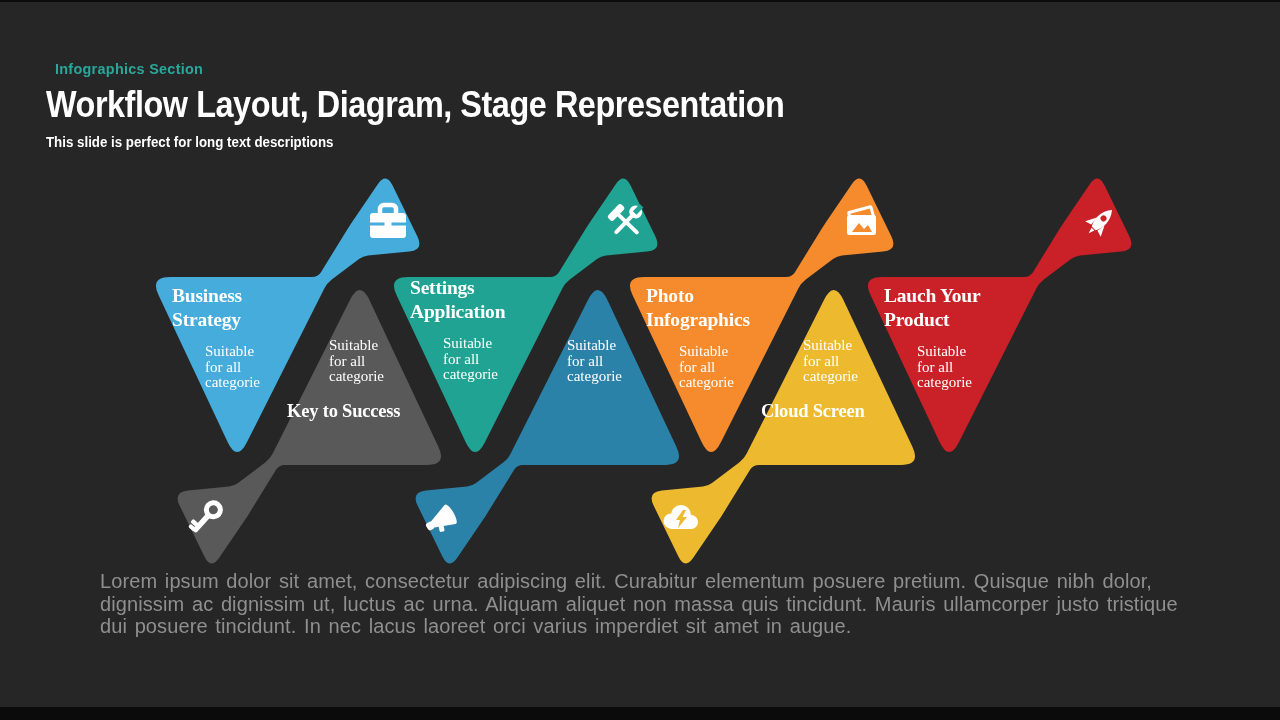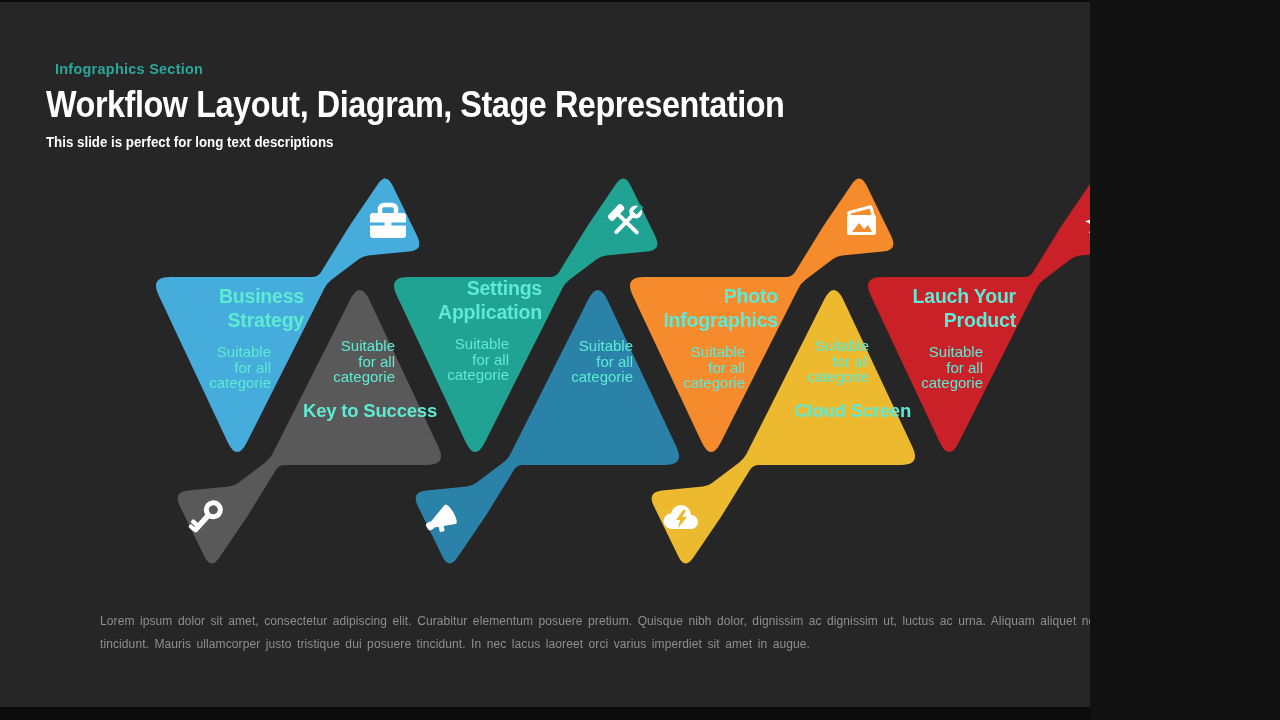--- a/index.html
+++ b/index.html
@@ -1,43 +1,43 @@
 <!DOCTYPE html>
 <html><head>
 <meta charset="utf-8">
 <style>
   html,body{margin:0;padding:0;background:#111;}
   .slide{
-    position:relative;width:1090px;height:720px;background:#262626;
+    position:relative;width:1280px;height:720px;background:#262626;
     overflow:hidden;font-family:"Liberation Sans","DejaVu Sans",sans-serif;
   }
   .topline{position:absolute;left:0;top:0;width:1280px;height:2px;background:#0b0b0b;}
   .bottombar{position:absolute;left:0;bottom:0;width:1280px;height:13px;background:#0b0b0b;}
   .eyebrow{
     position:absolute;left:55px;top:60px;font-size:15px;font-weight:700;
     color:#2AA79B;letter-spacing:.3px;transform:scaleX(.96);transform-origin:left top;
   }
   .title{
     position:absolute;left:46px;top:84px;margin:0;font-size:36px;font-weight:700;
     color:#fff;letter-spacing:-.5px;white-space:nowrap;
     transform:scaleX(.9);transform-origin:left top;
   }
   .subtitle{
     position:absolute;left:46px;top:134px;font-size:14px;font-weight:700;color:#fff;
     transform:scaleX(.95);transform-origin:left top;
   }
   .diagram{position:absolute;left:0;top:160px;width:1280px;height:420px;}
-  .label{position:absolute;width:180px;text-align:right;color:#5eead4;pointer-events:auto;}
+  .label{position:absolute;width:180px;text-align:left;color:#ffffff;pointer-events:auto;font-family:Liberation Serif, serif;}
   .label .t-title{font-weight:700;font-size:19.5px;line-height:24px;width:132px;margin:0 auto;letter-spacing:-.2px;}
   .label .t-sub{font-size:15px;line-height:15.5px;width:66px;margin:12px auto 0;}
   .label.up .t-sub{margin:0 auto;}
   .label.up .t-title{width:150px;margin:14px auto 0;font-size:18.5px;}
   .lorem{
-    position:absolute;left:100px;top:610px;width:1085px;margin:0;
-    font-size:12px;line-height:22.5px;color:#8F8F8F;letter-spacing:.1px;word-spacing:2px;
+    position:absolute;left:100px;top:570px;width:1085px;margin:0;
+    font-size:20px;line-height:22.5px;color:#8F8F8F;letter-spacing:.1px;word-spacing:2px;
   }
 </style>
 </head>
 <body>
 
 <div class="slide">
   <div class="topline"></div>
 
   <div class="eyebrow">Infographics Section</div>
   <h1 class="title">Workflow Layout, Diagram, Stage Representation</h1>

